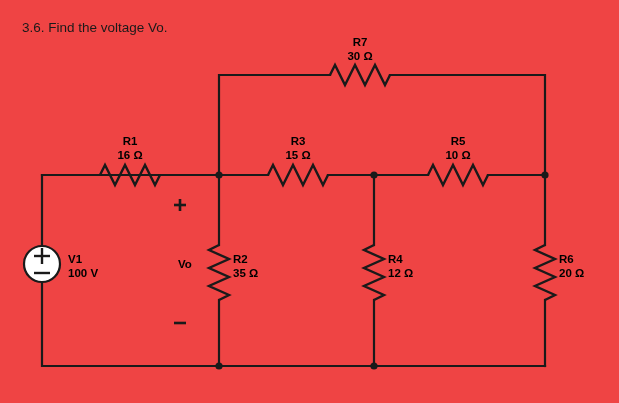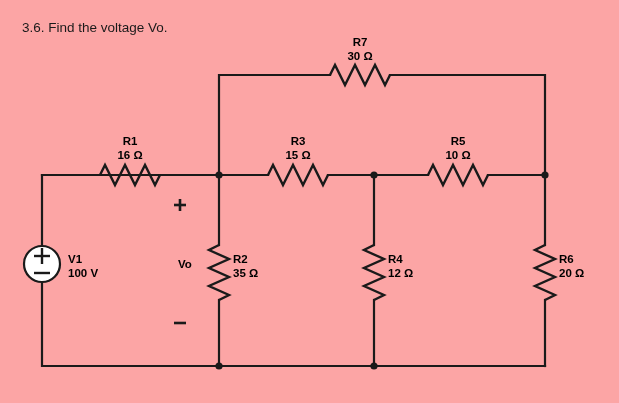--- a/index.html
+++ b/index.html
@@ -11,21 +11,21 @@
     width: 619px;
     height: 403px;
     overflow: hidden;
     font-family: "Liberation Sans", sans-serif;
     color: #000000;
   }
   #page {
     position: relative;
     width: 619px;
     height: 403px;
-    background: #fca5a5;
+    background: #ef4444;
   }
   #problem-title {
     position: absolute;
     left: 22px;
     top: 20px;
     font-size: 13.5px;
     line-height: 16px;
     color: #1a1a1a;
     white-space: pre;
   }

